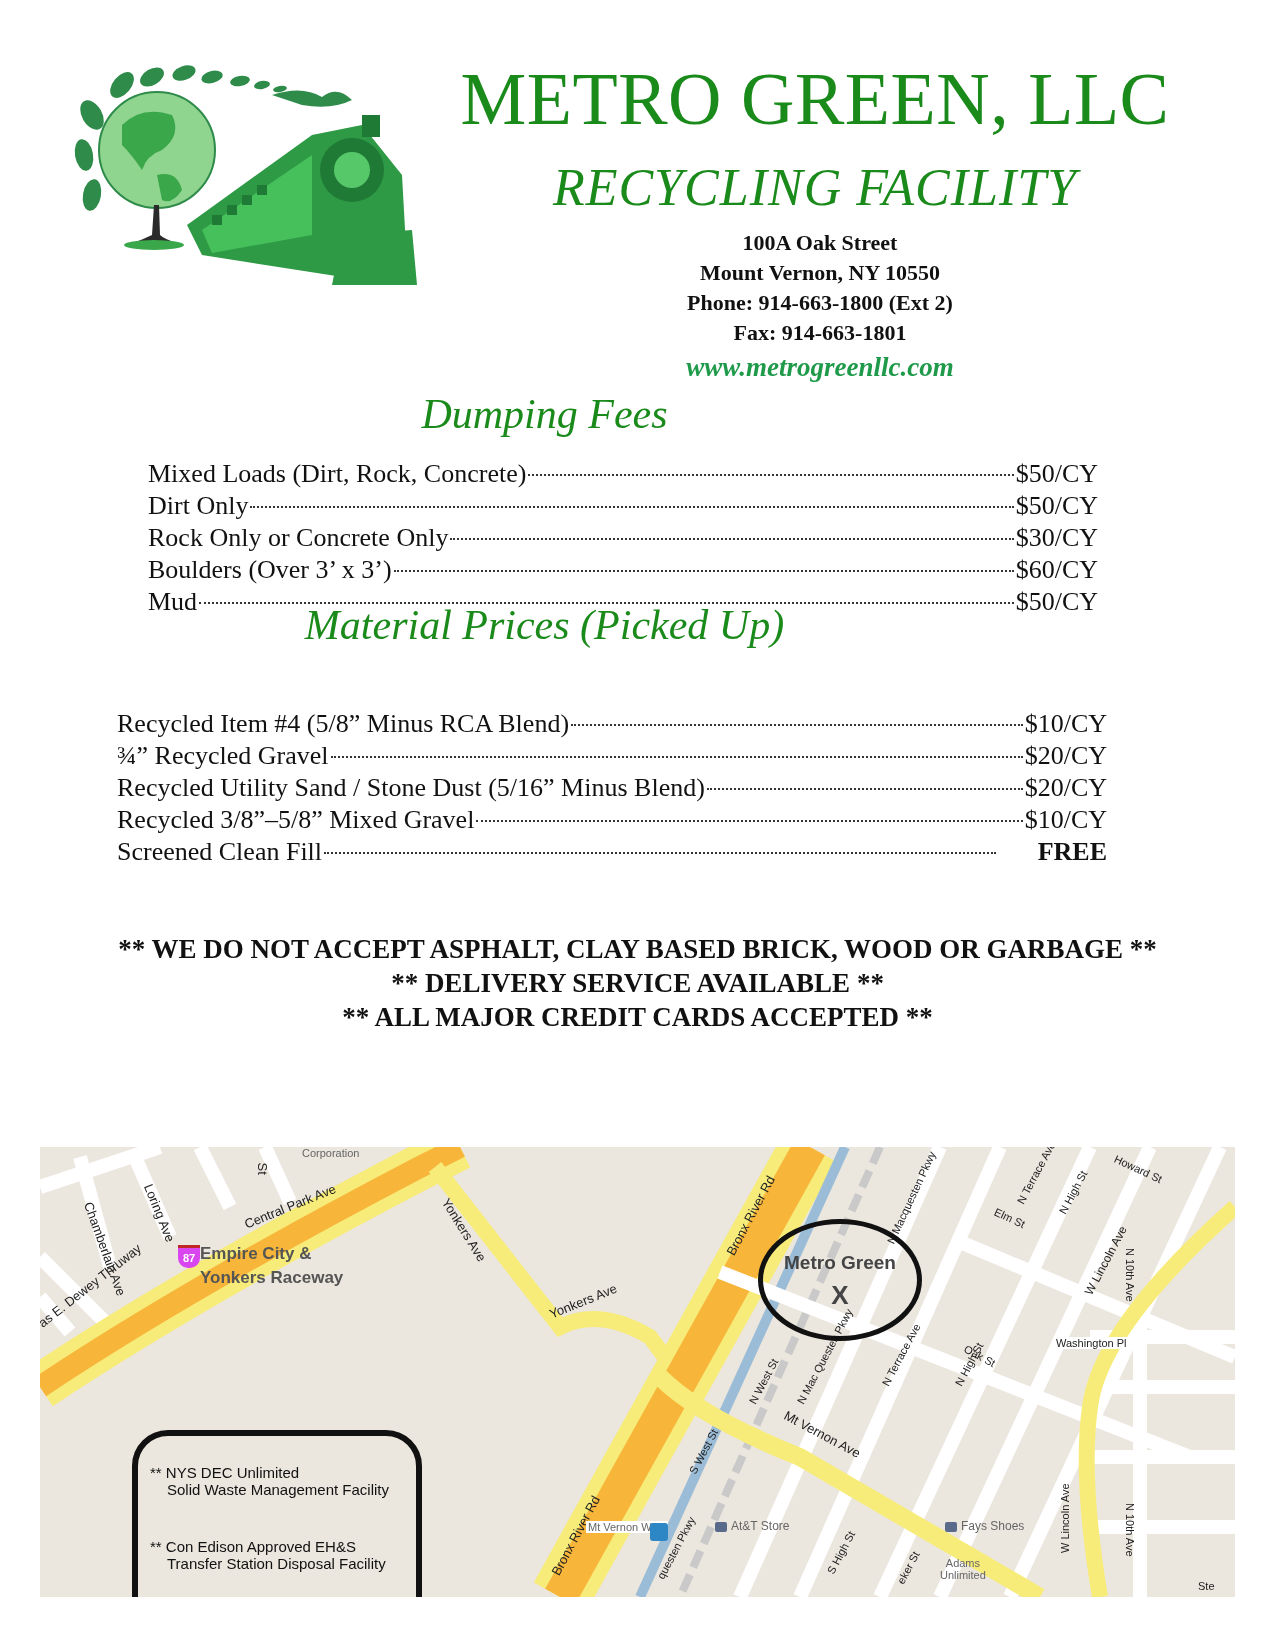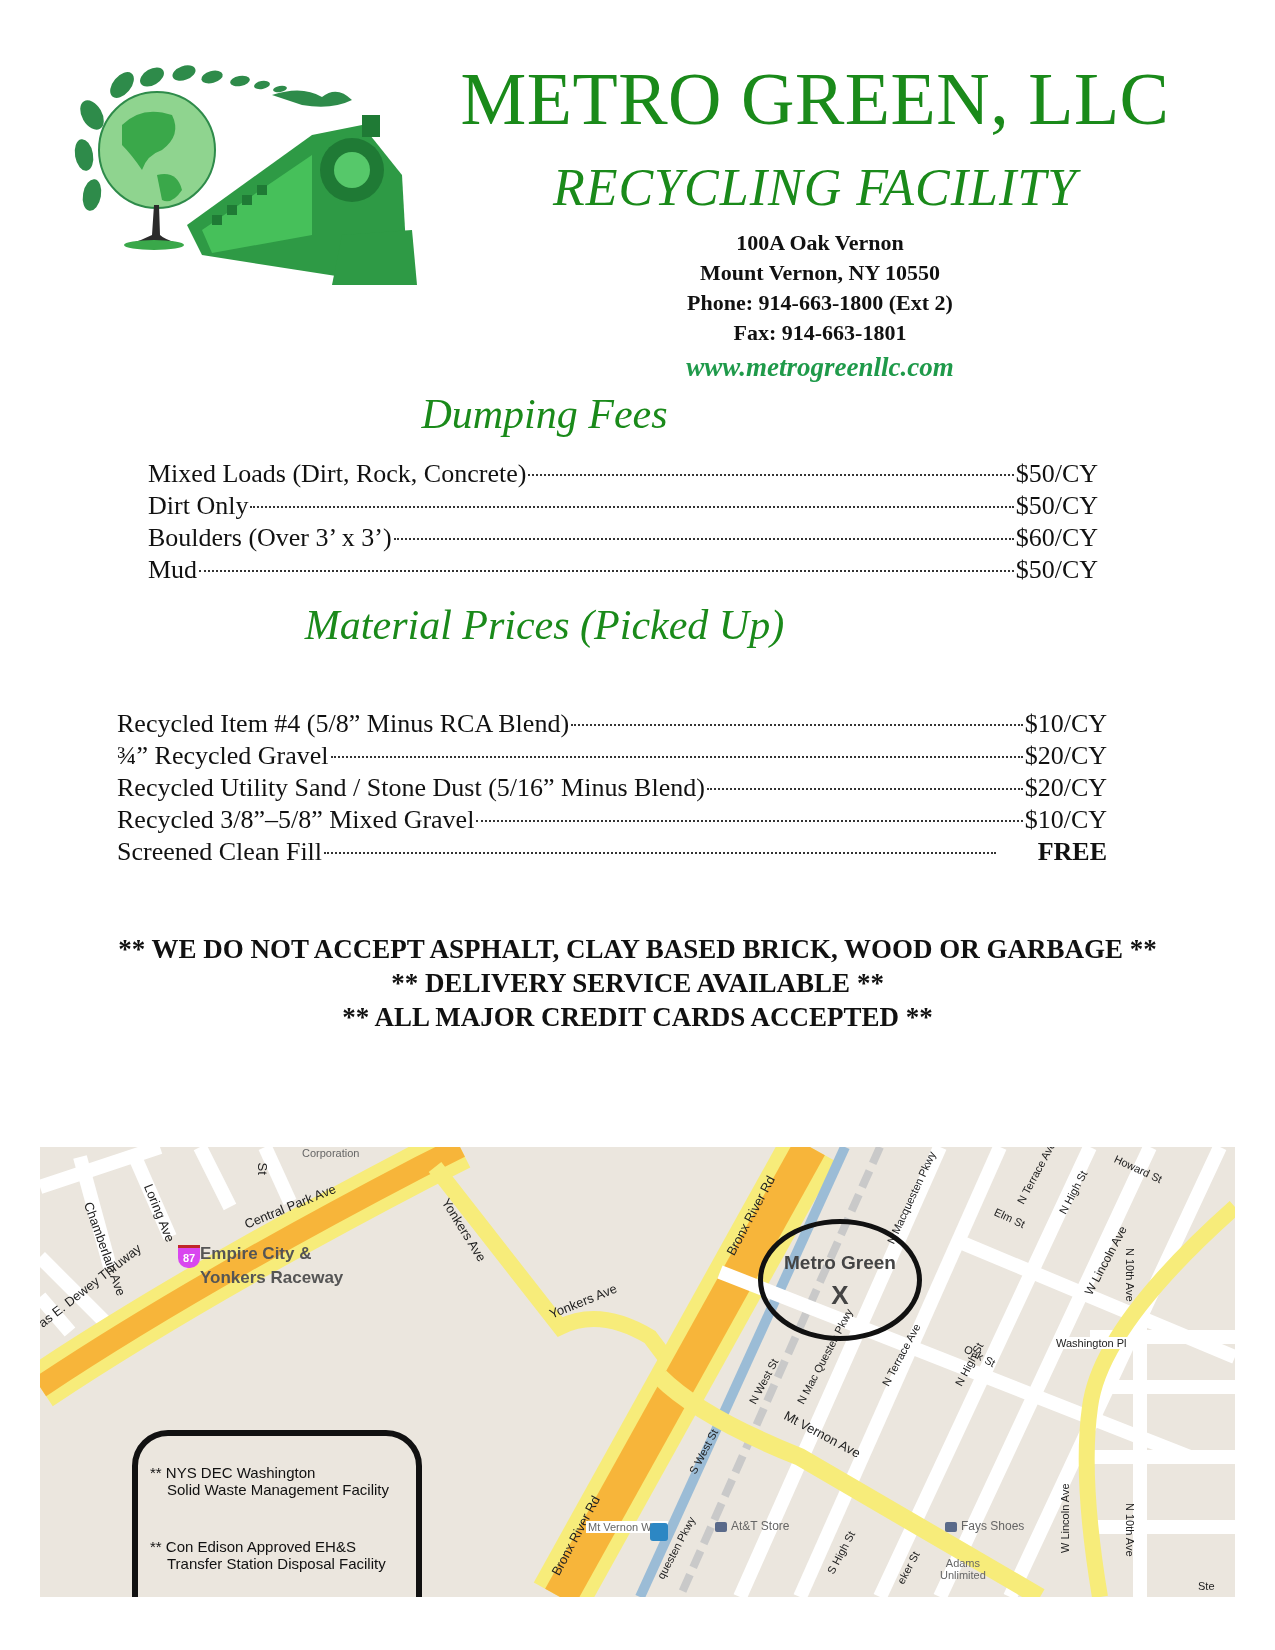--- a/index.html
+++ b/index.html
@@ -71,38 +71,43 @@
       <rect x="165" y="150" width="10" height="10"></rect>
       <rect x="180" y="140" width="10" height="10"></rect>
       <rect x="195" y="130" width="10" height="10"></rect>
     </g>
   </svg>
 </div>
 
 <div class="company">METRO GREEN, LLC</div>
 <div class="facility">RECYCLING FACILITY</div>
 <div class="contact">
-  <div>100A Oak Vernon</div>
+  <div>100A Oak Street</div>
   <div>Mount Vernon, NY 10550</div>
   <div>Phone: 914-663-1800 (Ext 2)</div>
   <div>Fax: 914-663-1801</div>
 </div>
 <div class="website">www.metrogreenllc.com</div>
 
 <div class="section-title" style="top:393px;">Dumping Fees</div>
 <div class="fees">
   <div class="row">
     <span class="lbl">Mixed Loads (Dirt, Rock, Concrete)</span>
     <span class="dots"></span>
     <span class="price">$50/CY</span>
   </div>
   <div class="row">
     <span class="lbl">Dirt Only</span>
     <span class="dots"></span>
     <span class="price">$50/CY</span>
+  </div>
+  <div class="row">
+    <span class="lbl">Rock Only or Concrete Only</span>
+    <span class="dots"></span>
+    <span class="price">$30/CY</span>
   </div>
   <div class="row">
     <span class="lbl">Boulders (Over 3’ x 3’)</span>
     <span class="dots"></span>
     <span class="price">$60/CY</span>
   </div>
   <div class="row">
     <span class="lbl">Mud</span>
     <span class="dots"></span>
     <span class="price">$50/CY</span>
@@ -244,21 +249,21 @@
     <div>Unlimited</div>
   </div>
 
   <div class="target">
     <div class="name">Metro Green</div>
     <div class="x">X</div>
   </div>
 
   <div class="cert-box">
     <div class="cert-item" style="top:28px;">
-      <span>** NYS DEC Washington</span>
+      <span>** NYS DEC Unlimited</span>
       <span class="l2">Solid Waste Management Facility</span>
     </div>
     <div class="cert-item" style="top:102px;">
       <span>** Con Edison Approved EH&amp;S</span>
       <span class="l2">Transfer Station Disposal Facility</span>
     </div>
   </div>
 </div>
 
 </body></html>

